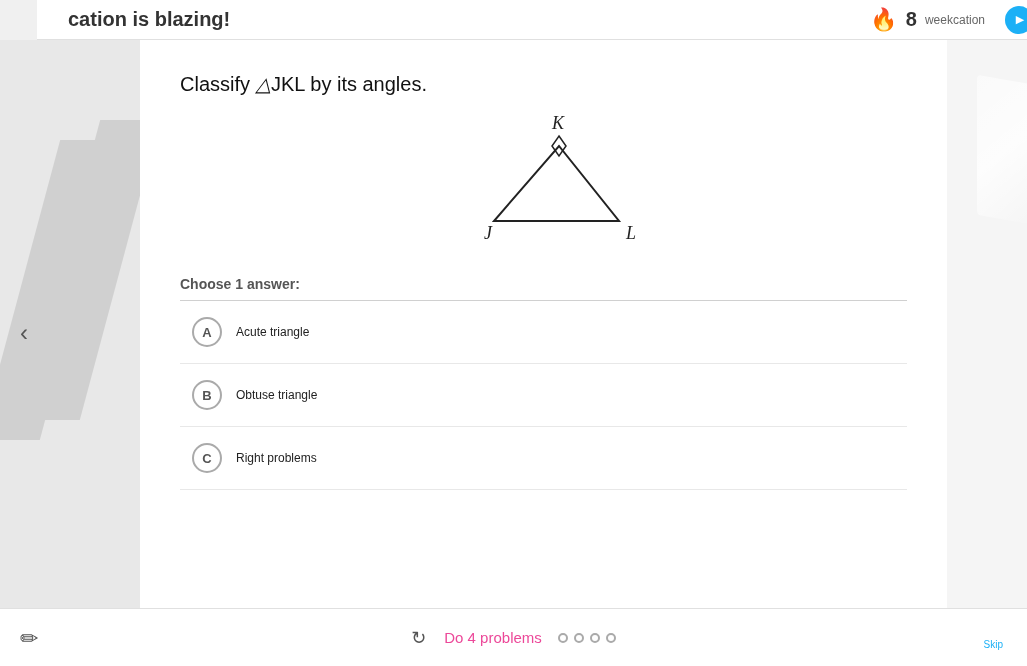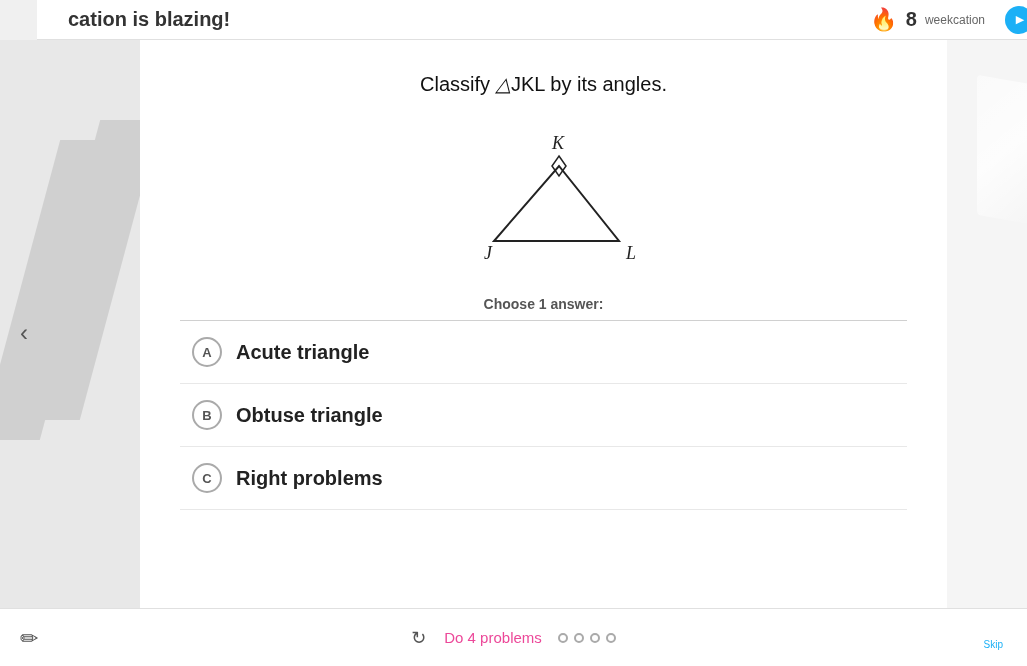--- a/index.html
+++ b/index.html
@@ -140,22 +140,20 @@
       background: #fff;
       padding: 32px 40px 20px 40px;
       display: flex;
       flex-direction: column;
     }
 
     .question-title {
       font-size: 20px;
       font-weight: 500;
       color: #111;
-      margin-bottom: 20px;
-      text-align: center;
     }
     .question-title em {
       font-style: normal;
     }
 
     
     .diagram-area {
       display: flex;
       justify-content: center;
       align-items: center;
@@ -167,21 +165,20 @@
     .triangle-svg {
       position: relative;
     }
 
     
     .choose-label {
       font-size: 14px;
       font-weight: 600;
       color: #555;
       margin-bottom: 8px;
-      text-align: center;
     }
 
     .divider {
       width: 100%;
       height: 1px;
       background: #d0d0d0;
       margin-bottom: 0;
     }
 
     .answer-options {
@@ -208,23 +205,23 @@
       display: flex;
       align-items: center;
       justify-content: center;
       font-size: 13px;
       font-weight: 600;
       color: #555;
       flex-shrink: 0;
     }
 
     .option-text {
-      font-size: 20px;
+      font-size: 12px;
       color: #222;
-      font-weight: 700;
+      font-weight: 400;
     }
 
     
     .footer {
       position: absolute;
       bottom: 0;
       left: 0;
       right: 0;
       height: 58px;
       background: #fff;

